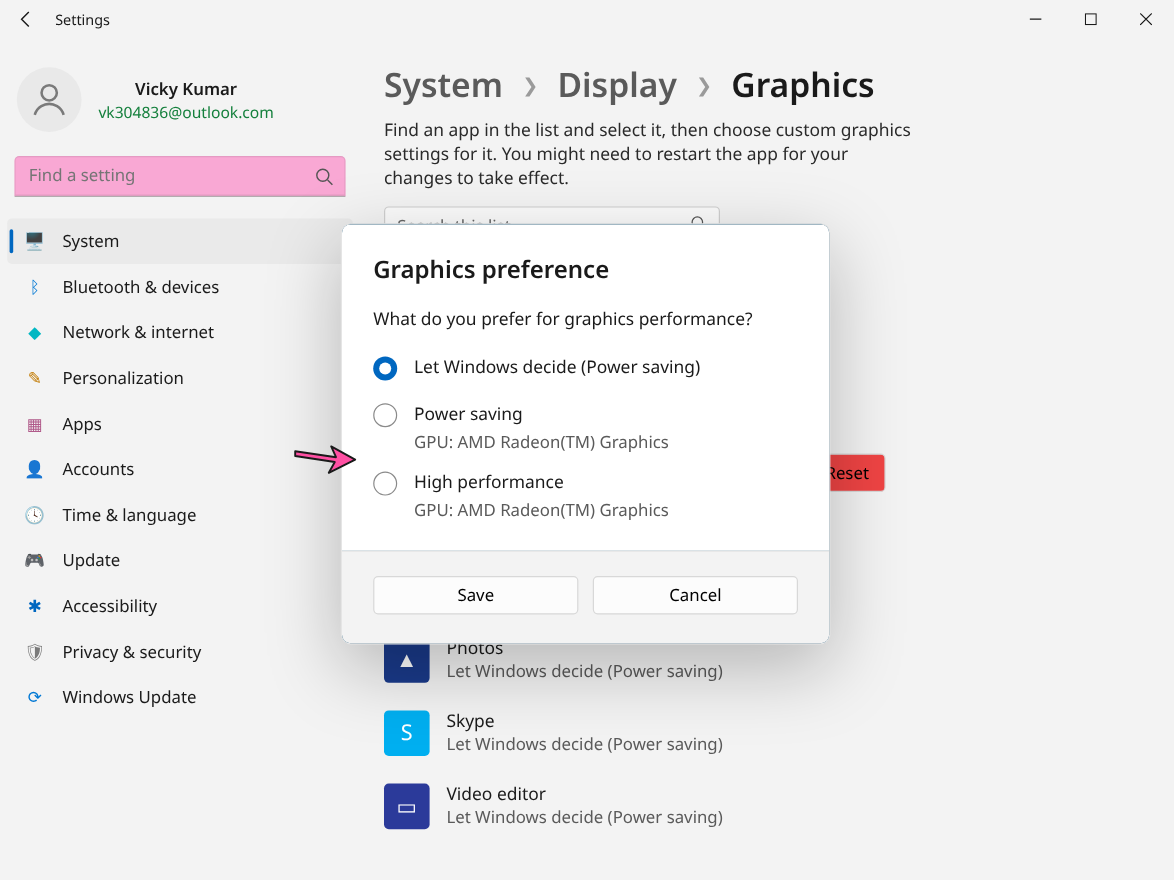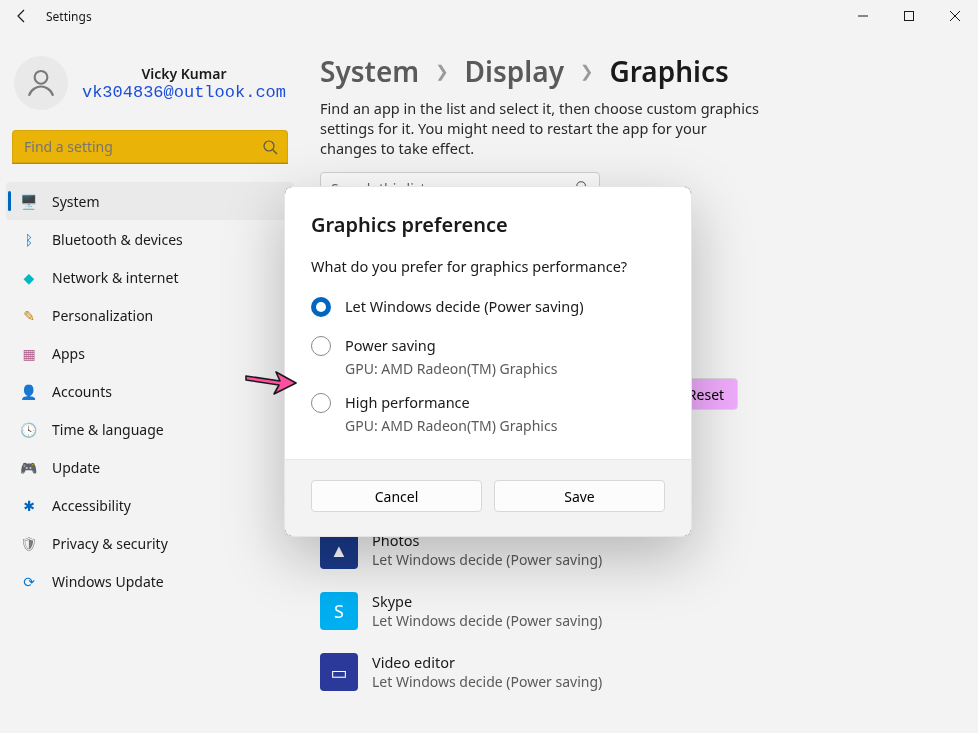--- a/index.html
+++ b/index.html
@@ -11,39 +11,39 @@
   .back-btn { width:44px; height:32px; display:flex; align-items:center; justify-content:center; color:#1a1a1a; }
   .titlebar-title { font-size:12px; color:#1a1a1a; margin-left:2px; }
   .win-controls { position:absolute; right:0; top:0; display:flex; }
   .win-btn { width:46px; height:32px; display:flex; align-items:center; justify-content:center; color:#1a1a1a; }
 
   
   .leftpane { position:absolute; left:0; top:40px; width:300px; bottom:0; padding:10px 0 0 0;}
   .account { display:flex; align-items:center; gap:14px; padding:6px 14px 20px 14px;text-align:center;}
   .avatar { width:54px; height:54px; border-radius:50%; background:#e9e9e9; display:flex; align-items:center; justify-content:center; color:#7a7a7a;}
   .acct-name { font-weight:600; font-size:14px; color:#1a1a1a;}
-  .acct-email { font-size:17px; color:#1d4ed8;font-family:Liberation Mono, monospace;}
+  .acct-email { font-size:13px; color:#15803d;}
   .search-wrap { padding:0 12px; }
-  .search { width:100%; height:34px; border:none; border-bottom:1px solid #888; border-radius:4px 4px 0 0; background:#eab308; padding:0 36px 0 12px; font-size:14px; color:#555; box-shadow: inset 0 0 0 1px rgba(0,0,0,0.08);}
+  .search { width:100%; height:34px; border:none; border-bottom:1px solid #888; border-radius:4px 4px 0 0; background:#f9a8d4; padding:0 36px 0 12px; font-size:14px; color:#555; box-shadow: inset 0 0 0 1px rgba(0,0,0,0.08);}
   .search-wrap { position:relative; }
   .search-icon { position:absolute; right:22px; top:8px; color:#555; }
   .nav { padding:18px 6px 0 6px; }
   .nav-item { display:flex; align-items:center; gap:14px; height:38px; padding:0 10px 0 14px; border-radius:4px; font-size:14px; color:#1a1a1a; position:relative;}
   .nav-item .ic { width:18px; display:flex; align-items:center; justify-content:center; font-size:14px; }
   .nav-item.selected { background:#eaeaea; }
   .nav-item.selected::before { content:""; position:absolute; left:2px; top:9px; bottom:9px; width:3px; background:#0067c0; border-radius:2px;}
 
   
   .rightpane { position:absolute; left:300px; right:0; top:40px; bottom:0; padding:12px 24px 0 20px; overflow:hidden;}
   .breadcrumb { display:flex; align-items:center; gap:16px; font-size:28px; font-weight:600; color:#1a1a1a;}
   .bc-link { color:#5a5a5a; font-weight:600; }
   .bc-chev { color:#9a9a9a; font-size:16px; font-weight:400;}
   .helptext { font-size:14.5px; color:#2a2a2a; margin-top:8px; max-width:440px; }
   .list-search { margin-top:14px; width:280px; height:32px; border:1px solid #d0d0d0; border-radius:4px; background:#fbfbfb; display:flex; align-items:center; padding:0 10px; color:#666; font-size:14px; justify-content:space-between;}
-  .reset-btn { position:absolute; left:374px; top:338px; width:64px; height:32px; background:#f0abfc; border:1px solid #d8d8d8; border-radius:4px; font-size:14px; display:flex; align-items:center; justify-content:center;}
+  .reset-btn { position:absolute; left:374px; top:338px; width:64px; height:32px; background:#ef4444; border:1px solid #d8d8d8; border-radius:4px; font-size:14px; display:flex; align-items:center; justify-content:center;}
   .app-list { position:absolute; left:20px; top:490px; display:flex; flex-direction:column; gap:22px;}
   .app-row { display:flex; gap:14px; align-items:center;}
   .app-icon { width:38px; height:38px; border-radius:4px; background:#0078d4; display:flex; align-items:center; justify-content:center; color:#fff; font-size:18px;}
   .app-icon.photos { background:#1a3a8a;}
   .app-icon.skype { background:#00aff0;}
   .app-icon.video { background:#2b3a9a;}
   .app-title { font-size:14.5px; color:#1a1a1a;}
   .app-sub { font-size:14px; color:#5a5a5a;}
   .modal { position:absolute; left:284px; top:186px; width:408px; background:#0c4a6e; border-radius:8px; box-shadow:0 20px 60px rgba(0,0,0,0.25); overflow:hidden; border:1px solid #e5e5e5;}
   .modal-body { padding:24px 26px 20px 26px; background:#fff;}
@@ -238,24 +238,24 @@
             <div class="radio"></div>
             <div>
               <div class="radio-label">High performance</div>
               <div class="radio-sub">GPU: AMD Radeon(TM) Graphics</div>
             </div>
           </div>
         </div>
     </div>
     <div class="modal-footer">
       <div class="modal-btn">
+        <span>Save</span>
+      </div>
+      <div class="modal-btn">
         <span>Cancel</span>
-      </div>
-      <div class="modal-btn">
-        <span>Save</span>
       </div>
     </div>
   </div>
 
   <div class="arrow">
     <svg width="54" height="30" viewBox="0 0 54 30">
       <path d="M2 10 L36 15 L32 6 L52 17 L30 28 L35 19 L2 14 Z" fill="#ff4fa3" stroke="#1a1a1a" stroke-width="1.6" stroke-linejoin="round"></path>
     </svg>
   </div>
 

